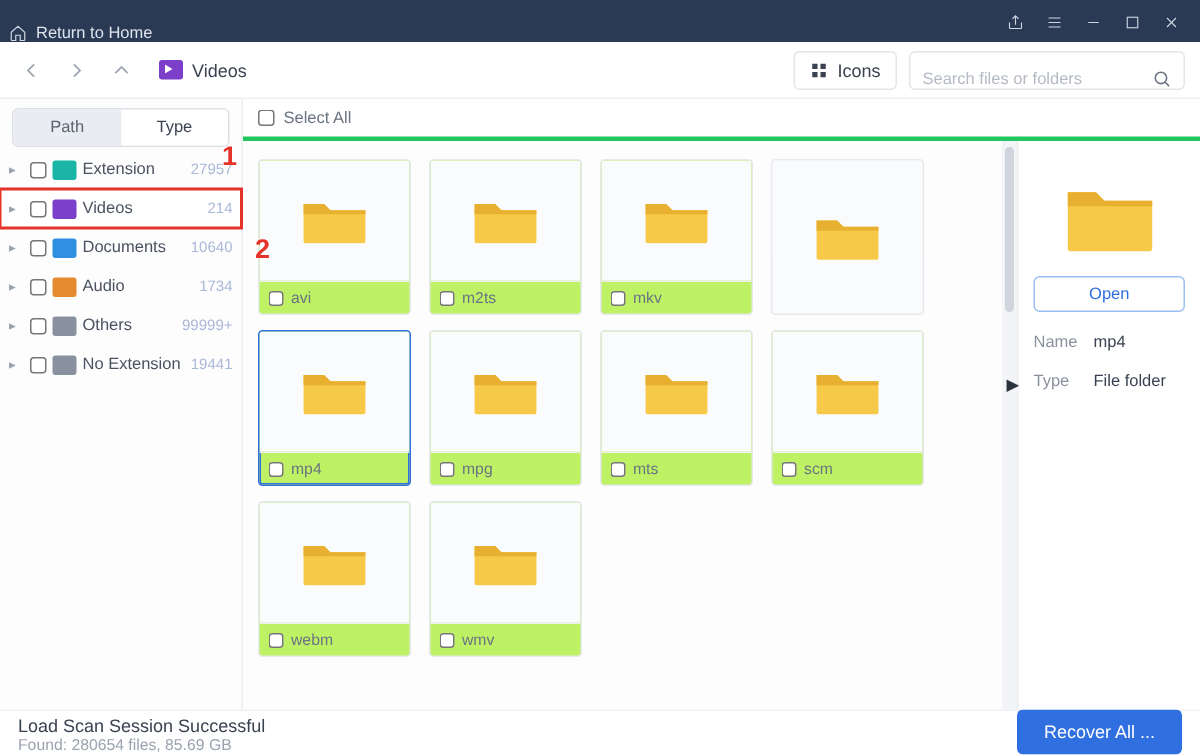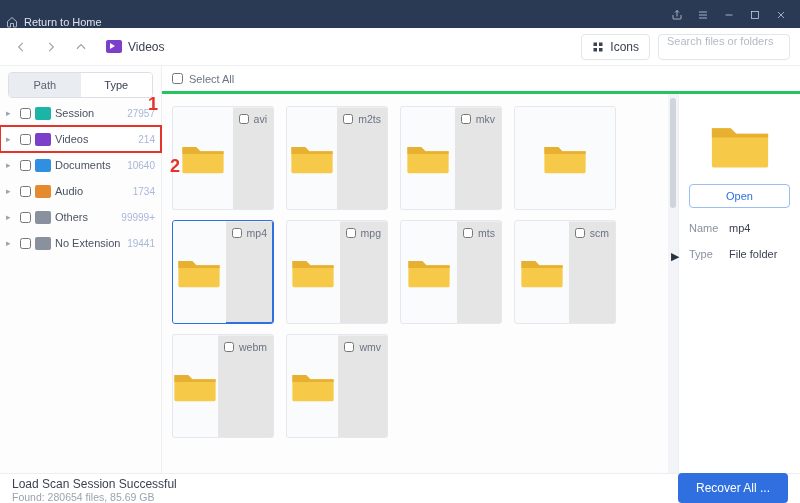--- a/index.html
+++ b/index.html
@@ -15,21 +15,21 @@
 
   
   .toolbar { height: 38px; border-bottom: 1px solid #eceef1; display: flex; align-items: center; padding: 0 10px; gap: 8px; background: #fff; }
   .navbtn { width: 22px; height: 22px; display:flex; align-items:center; justify-content:center; color:#9aa3b0; }
   .navbtn svg { width:14px; height:14px; stroke: currentColor; fill:none; stroke-width:2; }
   .crumb { display:flex; align-items:center; gap:6px; font-size:12px; color:#3a4252; margin-left:6px; }
   .crumb .cat-icon { width:16px; height:14px; }
   .toolbar .spacer { flex:1; }
   .pillbtn { height:26px; border:1px solid #e2e5ea; border-radius:4px; background:#fff; display:flex; align-items:center; gap:6px; padding:0 10px; font-size:12px; color:#3a4252; cursor:pointer; }
   .pillbtn svg { width:12px; height:12px; }
-  .searchbox { width:132px; height:26px; border:1px solid #e2e5ea; border-radius:4px; display:flex; align-items:flex-start; padding:0 8px; }
+  .searchbox { width:184px; height:26px; border:1px solid #e2e5ea; border-radius:4px; display:flex; align-items:flex-end; padding:0 8px; }
   .searchbox input { border:none; outline:none; flex:1; font-size:11px; color:#555; background:transparent; }
   .searchbox input::placeholder { color:#b4bac4; }
   .searchbox svg { width:13px; height:13px; stroke:#6a7382; fill:none; stroke-width:2; }
 
   
   .body { flex:1; display:flex; min-height:0; }
 
   
   .sidebar { width:162px; border-right:1px solid #eceef1; background:#fdfdfe; display:flex; flex-direction:column; position:relative; }
   .tabrow { display:flex; height:26px; margin:6px 8px 0 8px; border:1px solid #dcdfe5; border-radius:4px; overflow:hidden; font-size:11px; position:relative;text-align:center; }
@@ -46,21 +46,21 @@
   .cat .count { color:#a9b7d8; font-size:10px; }
   .cat.highlight { outline:2px solid #e5332a; outline-offset:-1px; z-index:10; background:#fff; }
   .ann2 { position:absolute; left:170px; top:90px; color:#e5332a; font-weight:700; font-size:18px; z-index:50; }
 
   
   .main { flex:1; display:flex; flex-direction:column; min-width:0; }
   .selectall { height:28px; display:flex; align-items:center; gap:6px; padding:0 10px; font-size:11px; color:#6a7382; border-bottom:3px solid #22c55e; }
   .selectall input { width:11px; height:11px; }
   .gridwrap { flex:1; display:flex; min-height:0; position:relative; }
   .grid { flex:1; overflow:auto; padding:12px 10px; display:grid; grid-template-columns: repeat(4, 102px); grid-auto-rows: 104px; gap:10px 12px; align-content:start; background:#fdfdfe; }
-  .card { border:1px solid #e6e8ed; border-radius:3px; background:#e5e5e5; display:flex; flex-direction:row; overflow:hidden; cursor:pointer; }
+  .card { border:1px solid #e6e8ed; border-radius:3px; background:#bef264; display:flex; flex-direction:column; overflow:hidden; cursor:pointer; }
   .card.selected { border-color:#2f6fe0; box-shadow: inset 0 0 0 1px #2f6fe0; }
   .card .thumb { flex:1; background:#fafbfc; display:flex; align-items:center; justify-content:center; }
   .card .bar { height:22px; border-top:1px solid #eef0f3; display:flex; align-items:center; gap:5px; padding:0 6px; font-size:10.5px; color:#6a7382; }
   .card .bar input { width:10px; height:10px; }
   .folder-icon { width:44px; height:36px; }
   .vscroll { width:10px; background:#f3f4f7; position:relative; }
   .vscroll .thumb { position:absolute; left:2px; width:6px; top:4px; height:110px; background:#cfd4dd; border-radius:3px; }
 
   
   .details { width:122px; border-left:1px solid #eceef1; background:#fff; display:flex; flex-direction:column; align-items:center; padding:26px 10px 10px 10px; gap:14px; font-size:11px; position:relative; }
@@ -174,21 +174,21 @@
       <span class="ann1">1</span>
       <div class="tabrow">
         <div class="tab active">Path</div>
         <div class="tab inactive">Type</div>
       </div>
       <div class="catlist" id="catlist">
           <div class="cat">
             <span class="caret">▸</span>
             <input type="checkbox" style="">
             <span class="cat-icon ci ci-teal"></span>
-            <span class="label">Session</span>
+            <span class="label">Extension</span>
             <span class="count">27957</span>
           </div>
           <div class="cat highlight">
             <span class="caret">▸</span>
             <input type="checkbox" style="">
             <span class="cat-icon ci ci-purple"></span>
             <span class="label">Videos</span>
             <span class="count">214</span>
           </div>
           <div class="cat">

